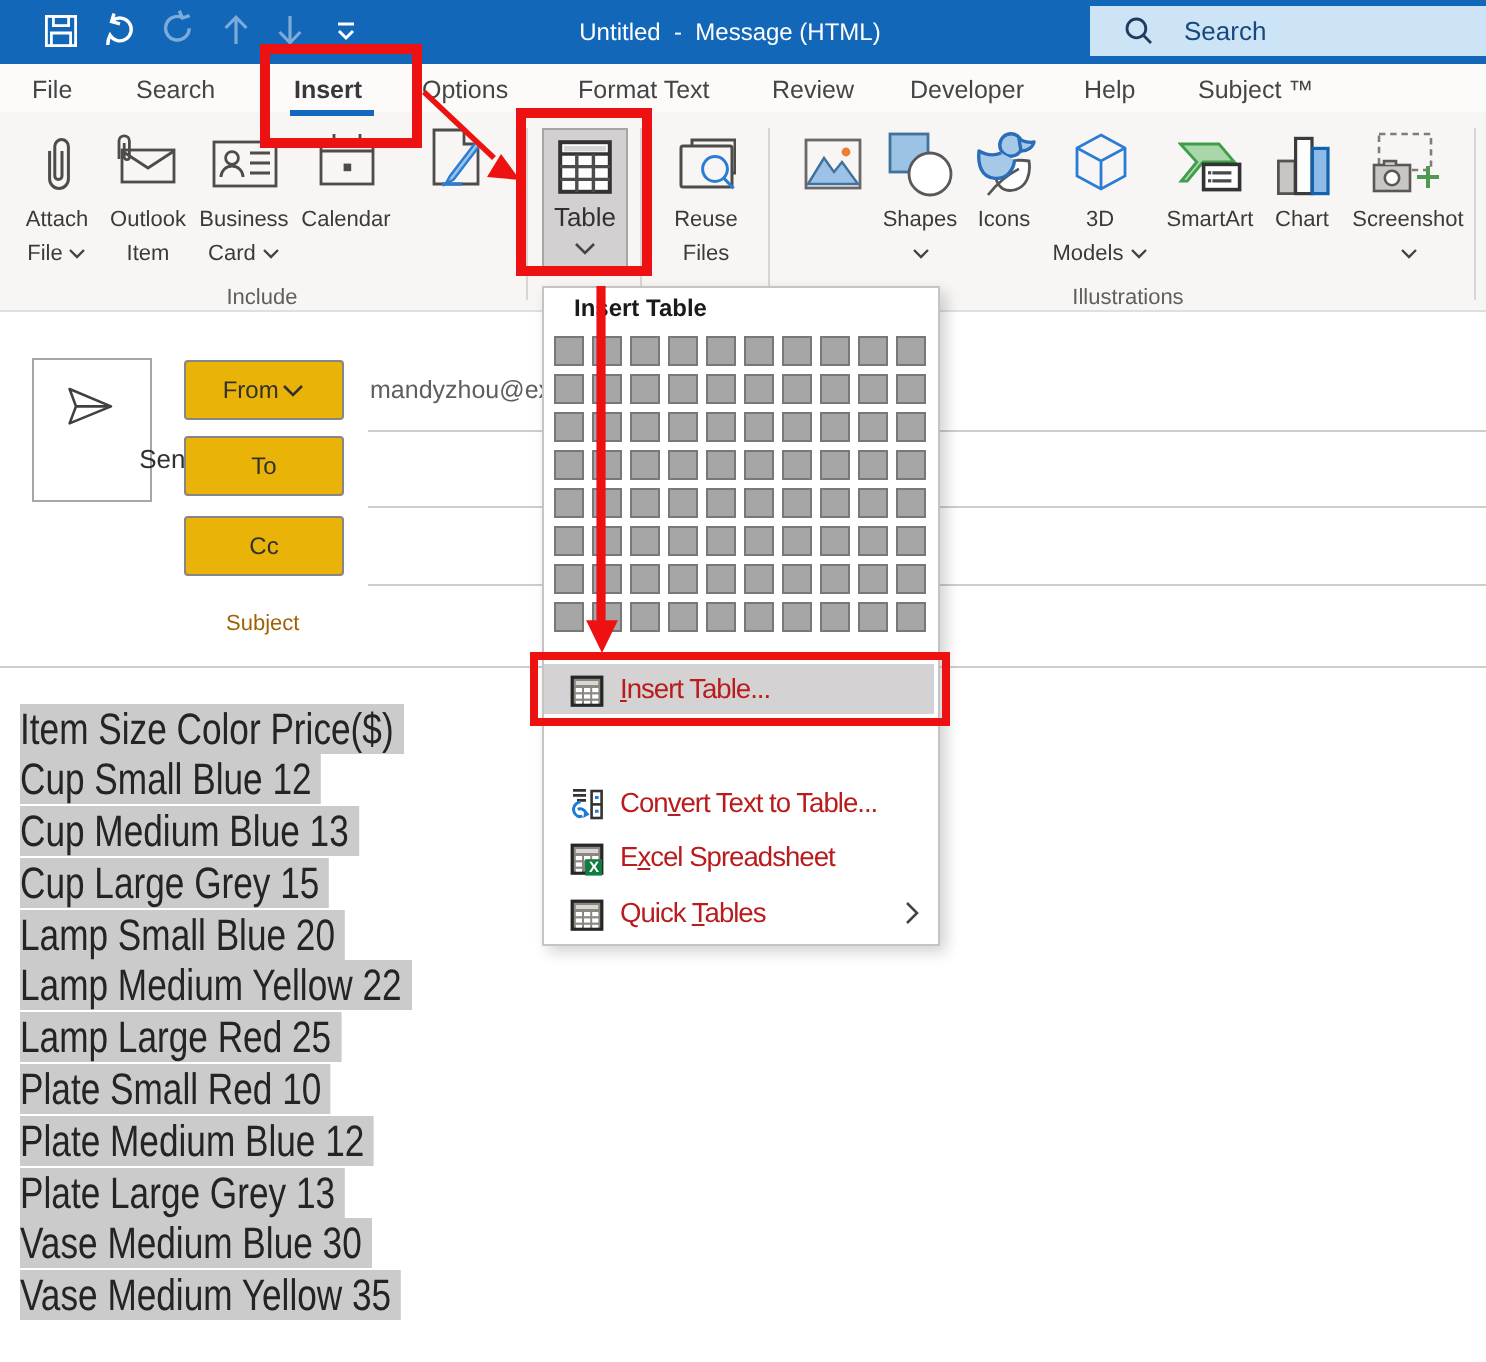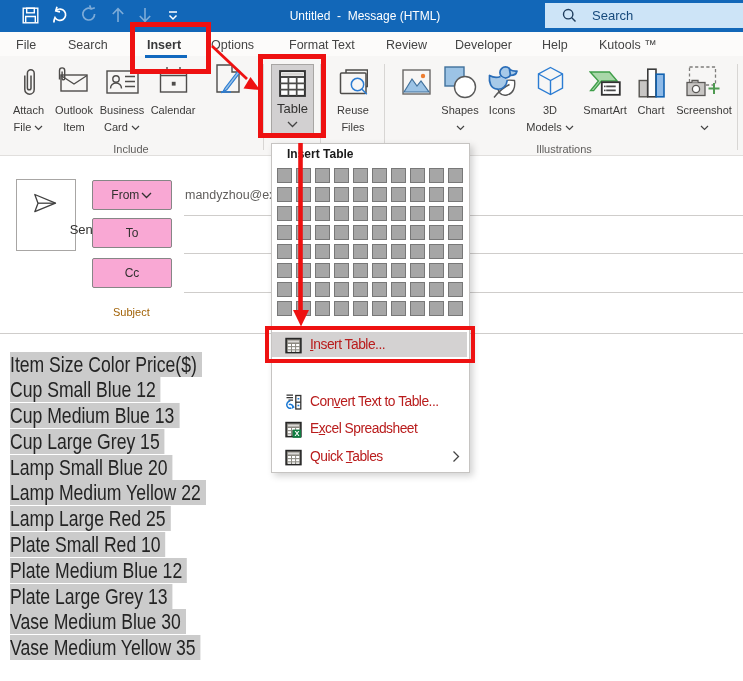--- a/index.html
+++ b/index.html
@@ -2,21 +2,21 @@
 <html><head><meta charset="utf-8"><style>
 *{margin:0;padding:0;box-sizing:border-box}
 html,body{width:743px;height:681px}
 body{font-family:"Liberation Sans",sans-serif;background:#fff}
 #app{position:relative;width:743px;height:681px;background:#fff;overflow:hidden;opacity:0.9999}
 .abs{position:absolute}
 .tab{position:absolute;top:32px;height:26px;line-height:26px;font-size:12.5px;color:#444;}
 .rlabel{position:absolute;font-size:11px;color:#3b3a39;text-align:center;line-height:16.5px}
 .glabel{position:absolute;font-size:11px;color:#605e5c;text-align:center}
 .vdiv{position:absolute;width:1px;background:#d8d6d4;top:64px;height:86px}
-.fbtn{position:absolute;left:92px;width:80px;height:30px;border:1px solid #868686;border-radius:2px;background:#f9a8d4;font-size:12px;color:#323130;text-align:center;line-height:28px}
+.fbtn{position:absolute;left:92px;width:80px;height:30px;border:1px solid #868686;border-radius:2px;background:#eab308;font-size:12px;color:#323130;text-align:center;line-height:28px}
 .fline{position:absolute;left:184px;right:0;height:1px;background:#cfcdcb}
 .mrow{position:absolute;left:272px;width:195px;height:25px;font-size:13.8px;letter-spacing:-0.5px;color:#b91c1c}
 .mrow .mtxt{position:absolute;left:38px;top:4px}
 .mrow svg{position:absolute;left:13px;top:4px}
 .bline{white-space:pre;background:#cbcbcb;color:#242424}
 .gs{background:#a6a6a6;border:1px solid #787878}
 </style></head>
 <body>
 <div id="app">
 
@@ -54,21 +54,21 @@
 <div class="abs" style="left:0;top:32px;width:743px;height:123px;background:#f7f6f5"></div>
 <div class="abs" style="left:0;top:32px;width:743px;height:24px;background:#fcfbfa"></div>
 <div class="tab" style="left:16px">File</div>
 <div class="tab" style="left:68px">Search</div>
 <div class="tab" style="left:147px;font-weight:bold;color:#38383a">Insert</div>
 <div class="tab" style="left:211px">Options</div>
 <div class="tab" style="left:289px">Format Text</div>
 <div class="tab" style="left:386px">Review</div>
 <div class="tab" style="left:455px">Developer</div>
 <div class="tab" style="left:542px">Help</div>
-<div class="tab" style="left:599px">Kutools ™</div>
+<div class="tab" style="left:599px">Subject ™</div>
 <div class="abs" style="left:145px;top:55px;width:42px;height:3px;background:#1168be"></div>
 
 <div class="abs" style="left:0;top:155px;width:743px;height:1px;background:#e1dfdd"></div>
 <div class="vdiv" style="left:263px"></div>
 <div class="vdiv" style="left:320px"></div>
 <div class="vdiv" style="left:384px"></div>
 <div class="vdiv" style="left:737px"></div>
 <div class="glabel" style="left:96px;top:143px;width:70px">Include</div>
 <div class="glabel" style="left:529px;top:143px;width:70px">Illustrations</div>
 

